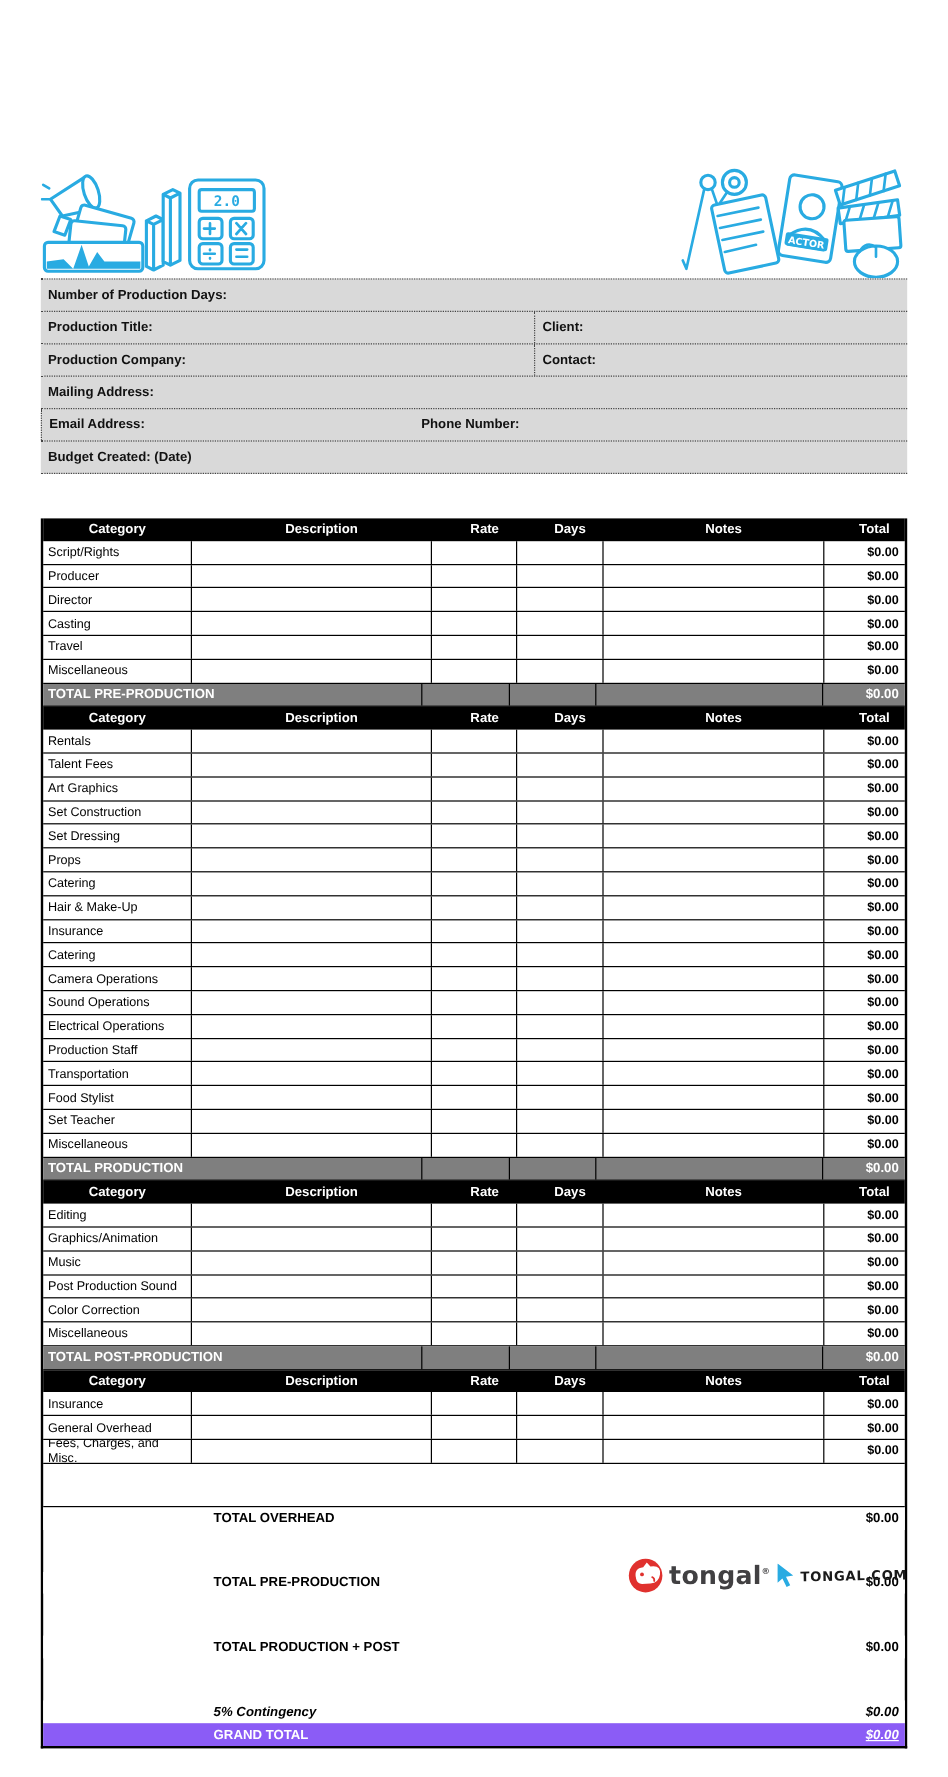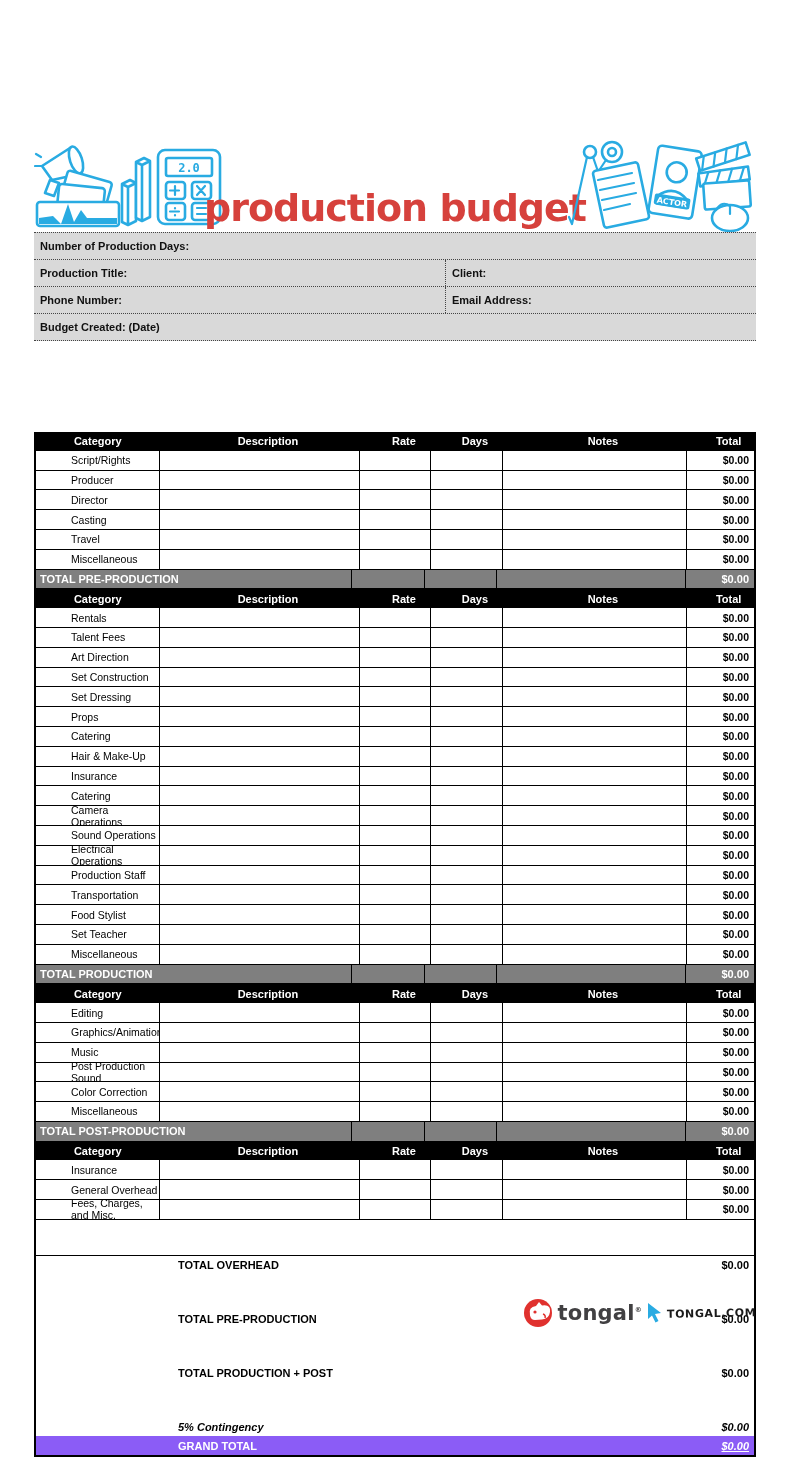--- a/index.html
+++ b/index.html
@@ -29,21 +29,21 @@
       border:2px solid #000;border-top:none;box-sizing:border-box;background:#fff;}
   .t-row{display:grid;grid-template-columns:139fr 208fr 62fr 62fr 190fr 57fr;height:18.8px;gap:16px;}
   .t-row.gray{grid-template-columns:347fr 62fr 62fr 190fr 57fr;}
   .t-head{background:#000;color:#fff;}
   .t-hcell{display:flex;align-items:center;justify-content:center;
       font-size:11px;font-weight:700;}
   .t-data{border-bottom:1px solid #000;}
   .t-cell{display:flex;align-items:center;font-size:10.5px;color:#000;
       border-right:1px solid #000;overflow:hidden;}
   .t-cell:last-child{border-right:none;}
-  .t-cat{padding-left:4px;margin-left:31px;}
+  .t-cat{padding-left:4px;}
   .t-total{justify-content:flex-end;padding-right:5px;font-weight:700;}
   .t-row.gray{background:#7f7f7f;border-bottom:1px solid #000;}
   .t-row.gray .t-cell{color:#fff;font-weight:700;font-size:11px;}
   .t-gray-label{padding-left:4px;}
 
   
   .s-row{display:flex;align-items:center;height:18.8px;background:#fff;margin-top:35px;}
   .s-row.first{border-top:1px solid #000;}
   .s-label{margin-left:142px;font-size:11px;font-weight:700;color:#000;}
   .s-value{margin-left:auto;padding-right:5px;font-size:11px;font-weight:700;color:#000;}
@@ -98,21 +98,20 @@
         <rect class="doodle" x="132" y="20" width="46" height="18" rx="2"></rect>
         <text class="doodle-text" x="155" y="34" font-size="12" text-anchor="middle">2.0</text>
         <rect class="doodle" x="132" y="44" width="19" height="17" rx="3"></rect>
         <rect class="doodle" x="158" y="44" width="19" height="17" rx="3"></rect>
         <rect class="doodle" x="132" y="65" width="19" height="17" rx="3"></rect>
         <rect class="doodle" x="158" y="65" width="19" height="17" rx="3"></rect>
         <path class="doodle-line" d="M141 48 v9 M136 52.5 h9 M163 48 l8 9 M171 48 l-8 9 M136 73.5 h9 M141 70 v.5 M141 77 v.5 M163 70 h9 M163 76 h9"></path>
       </g>
     </svg>
 
-    <h1 class="page-title">production budget</h1>
 
     <svg class="illo illo-right" viewBox="0 0 192 94">
       <g>
         <circle class="doodle" cx="26" cy="14" r="6"></circle>
         <path class="doodle-line" d="M23 19 L8 86 M29 19 L50 80 M8 86 l-3 -7 M50 80 l1 -8"></path>
       </g>
       <g>
         <circle class="doodle" cx="48" cy="14" r="10"></circle>
         <circle class="doodle" cx="48" cy="14" r="4"></circle>
         <path class="doodle-line" d="M42 22 L34 34"></path>
@@ -148,22 +147,29 @@
 
   <div class="info-panel">
       <div class="info-row">
         <div class="info-cell">Number of Production Days:</div>
       </div>
       <div class="info-row">
         <div class="info-cell half-left">Production Title:</div>
         <div class="info-cell half-right">Client:</div>
       </div>
       <div class="info-row">
+        <div class="info-cell half-left">Production Company:</div>
+        <div class="info-cell half-right">Contact:</div>
+      </div>
+      <div class="info-row">
+        <div class="info-cell">Mailing Address:</div>
+      </div>
+      <div class="info-row">
+        <div class="info-cell half-right">Email Address:</div>
         <div class="info-cell half-left">Phone Number:</div>
-        <div class="info-cell half-right">Email Address:</div>
       </div>
       <div class="info-row">
         <div class="info-cell">Budget Created: (Date)</div>
       </div>
     </div>
 
   <div class="budget-table">
 
     <div class="t-row t-head">
         <div class="t-hcell">Category</div>
@@ -246,21 +252,21 @@
       </div>
       <div class="t-row t-data">
         <div class="t-cell t-cat">Talent Fees</div>
         <div class="t-cell"></div>
         <div class="t-cell"></div>
         <div class="t-cell"></div>
         <div class="t-cell"></div>
         <div class="t-cell t-total">$0.00</div>
       </div>
       <div class="t-row t-data">
-        <div class="t-cell t-cat">Art Direction</div>
+        <div class="t-cell t-cat">Art Graphics</div>
         <div class="t-cell"></div>
         <div class="t-cell"></div>
         <div class="t-cell"></div>
         <div class="t-cell"></div>
         <div class="t-cell t-total">$0.00</div>
       </div>
       <div class="t-row t-data">
         <div class="t-cell t-cat">Set Construction</div>
         <div class="t-cell"></div>
         <div class="t-cell"></div>

